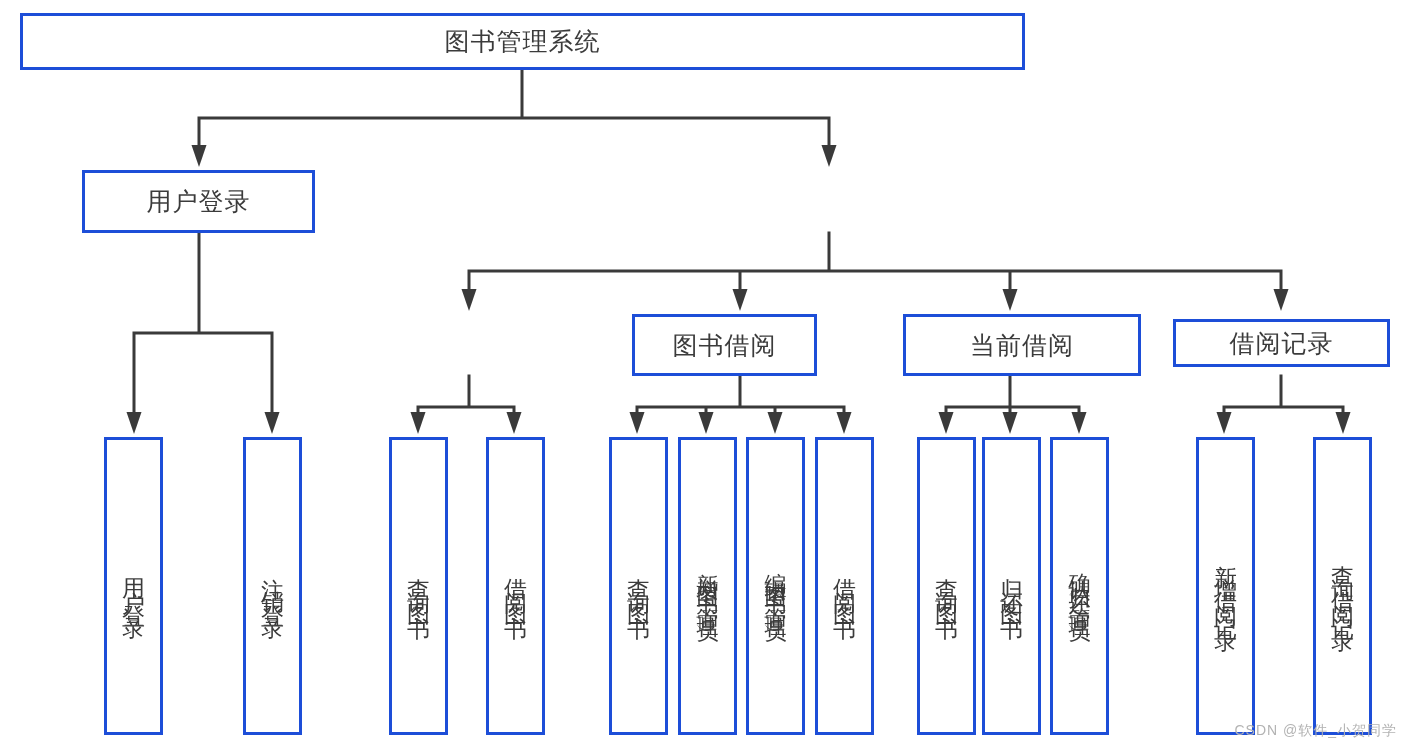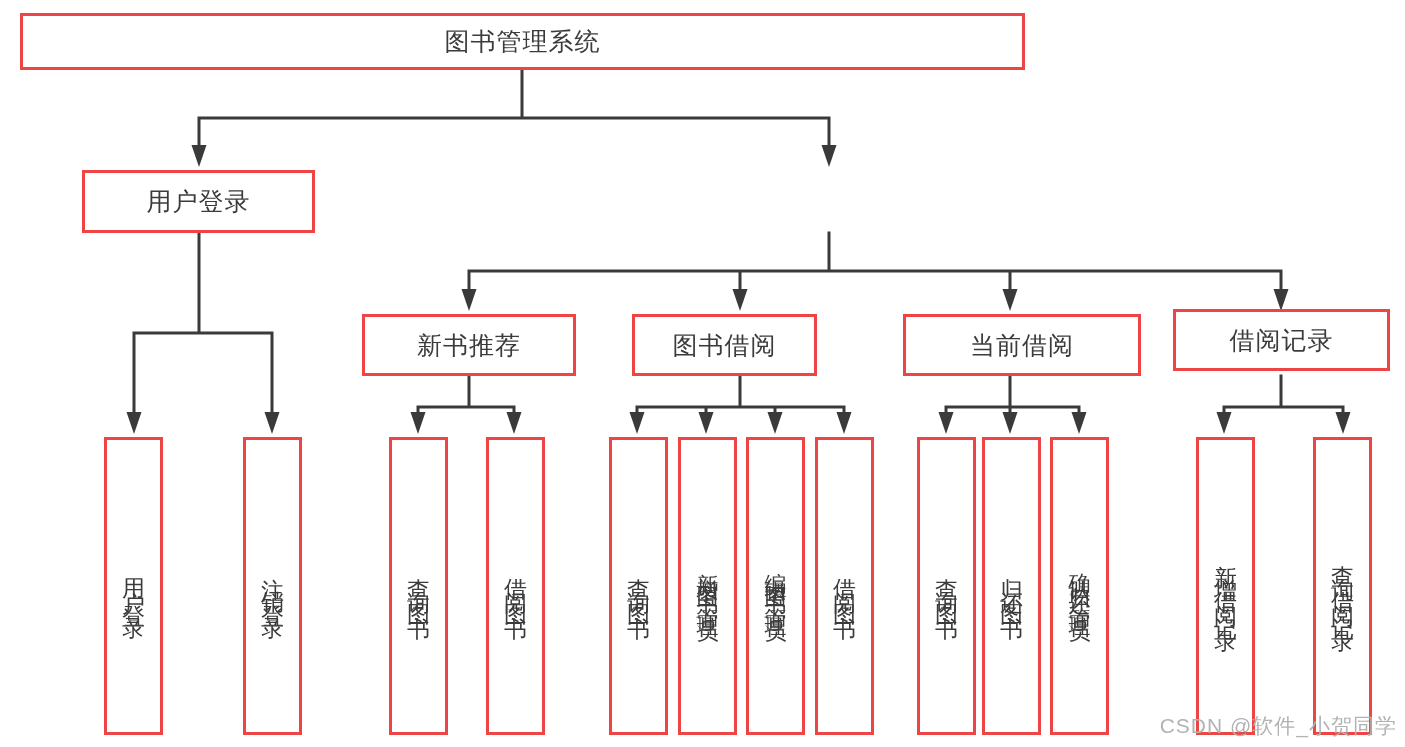--- a/index.html
+++ b/index.html
@@ -8,40 +8,40 @@
     background:#ffffff;
     font-family:"Liberation Sans",sans-serif;
     position:relative;overflow:hidden;
     color:#3b3b3b;
   }
   .canvas{position:absolute;left:0;top:0;width:1405px;height:747px}
   svg.connectors{position:absolute;left:0;top:0;display:block}
   .box{
     position:absolute;
     box-sizing:border-box;
-    border:3px solid #ef4444;
+    border:3px solid #1d4ed8;
     background:#ffffff;
     display:flex;align-items:center;justify-content:center;
   }
   .hbox{font-size:25px;letter-spacing:1px;white-space:nowrap}
   .root{left:20px;top:13px;width:1005px;height:57px}
   .vbox{top:437px;width:59px;height:298px}
   .vbox .vtext{
     writing-mode:vertical-rl;
     text-orientation:mixed;
     font-size:23px;
     letter-spacing:13px;
     line-height:1;
     white-space:nowrap;
   }
   .vbox.dense .vtext{letter-spacing:7px;font-size:22px}
   .watermark{
     position:absolute;
     right:8px;bottom:7px;
-    font-size:21px;
+    font-size:14px;
     color:#b3b3b3;
     letter-spacing:1px;
     z-index:5;
     white-space:nowrap;
   }
 </style>
 </head>
 <body>
 
 <div class="canvas">
@@ -81,30 +81,27 @@
   </svg>
 
   <div class="box hbox root">
     <span>图书管理系统</span>
   </div>
 
   <div class="box hbox" style="left:82px;top:170px;width:233px;height:63px">
     <span>用户登录</span>
   </div>
 
-  <div class="box hbox" style="left:362px;top:314px;width:214px;height:62px">
-    <span>新书推荐</span>
-  </div>
   <div class="box hbox" style="left:632px;top:314px;width:185px;height:62px">
     <span>图书借阅</span>
   </div>
   <div class="box hbox" style="left:903px;top:314px;width:238px;height:62px">
     <span>当前借阅</span>
   </div>
-  <div class="box hbox" style="left:1173px;top:309px;width:217px;height:62px">
+  <div class="box hbox" style="left:1173px;top:319px;width:217px;height:48px">
     <span>借阅记录</span>
   </div>
 
   <div class="box vbox" style="left:104px">
     <span class="vtext">用户登录</span>
   </div>
   <div class="box vbox" style="left:243px">
     <span class="vtext">注销登录</span>
   </div>
   <div class="box vbox" style="left:389px">

